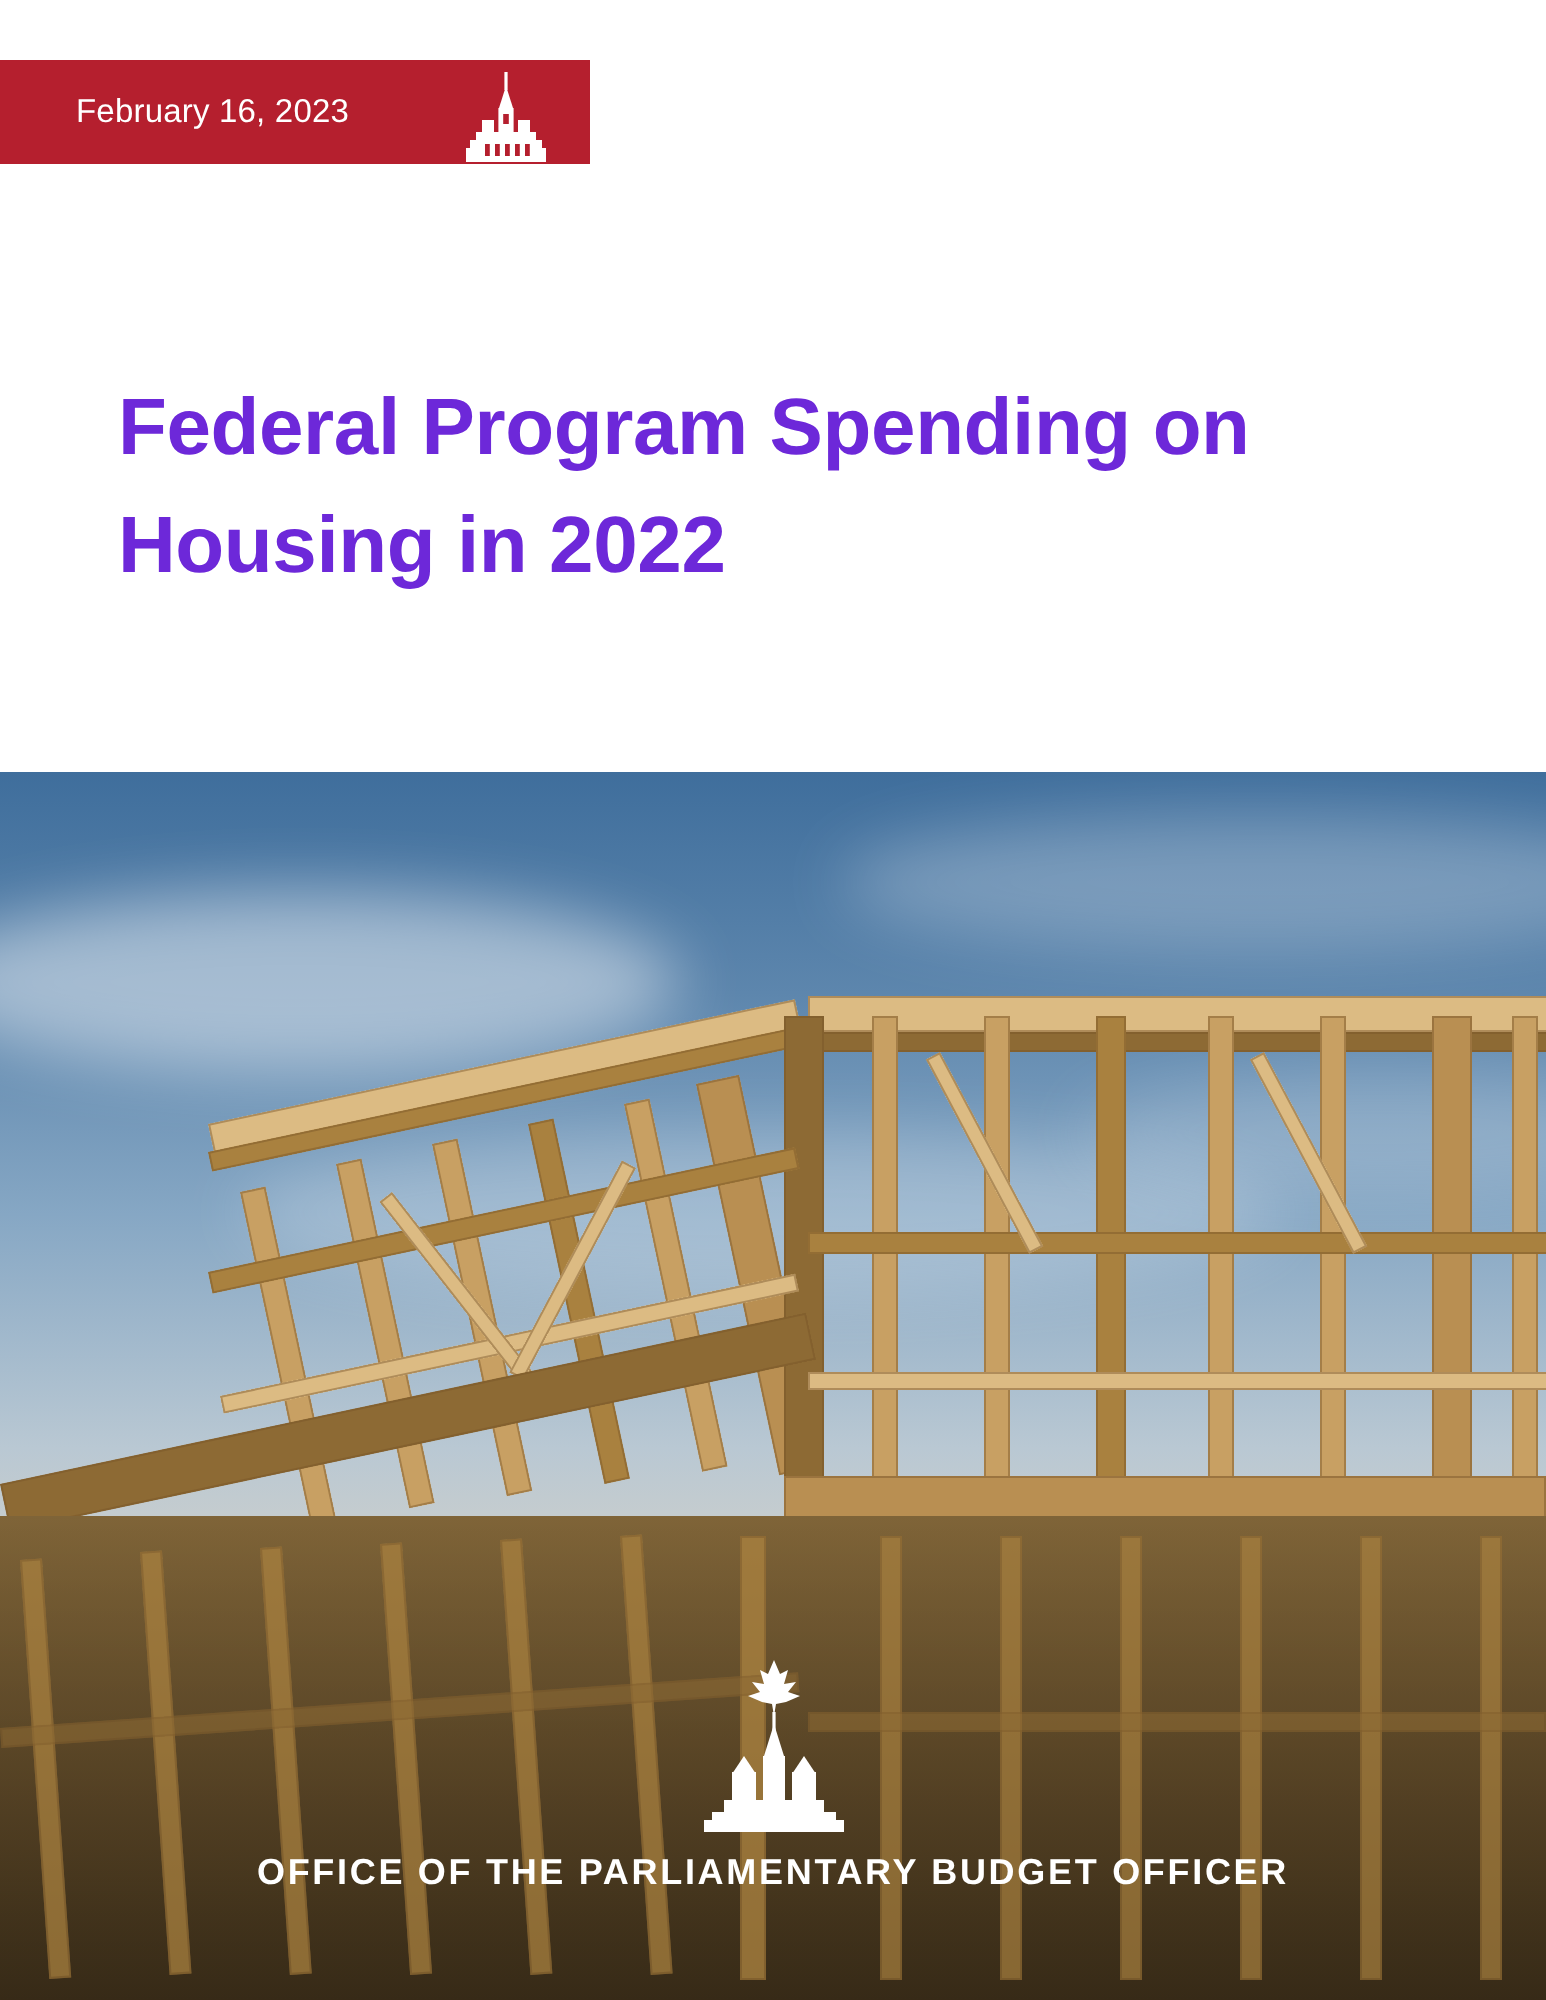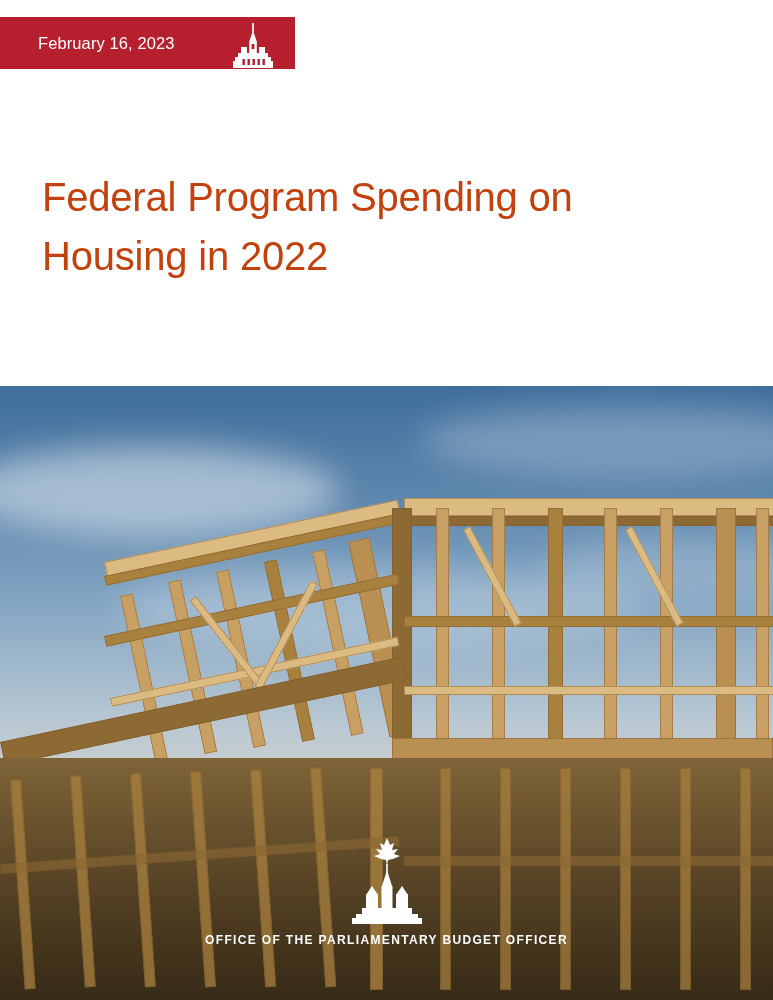--- a/index.html
+++ b/index.html
@@ -11,21 +11,21 @@
     height: 1000px;
     background: #ffffff;
     font-family: "Liberation Sans", sans-serif;
     overflow: hidden;
     position: relative;
   }
 
   
   .header-bar {
     position: absolute;
-    top: 17px;
+    top: 30px;
     left: 0;
     width: 295px;
     height: 52px;
     background: #b51f2e;
     display: flex;
     align-items: center;
   }
   .header-date {
     color: #ffffff;
     font-size: 16.5px;
@@ -44,24 +44,24 @@
   
   .title-block {
     position: absolute;
     top: 168px;
     left: 42px;
     width: 640px;
   }
   .doc-title {
     font-size: 40px;
     line-height: 1.48;
-    color: #c2410c;
-    font-weight: 400;
+    color: #6d28d9;
+    font-weight: 700;
     letter-spacing: -0.2px;
-    margin: 0;
+    margin: 17px;
   }
 
   
   .photo {
     position: absolute;
     left: 0;
     top: 386px;
     width: 773px;
     height: 614px;
     overflow: hidden;
@@ -127,21 +127,21 @@
     flex-direction: column;
     align-items: center;
   }
   .pbo-crest {
     width: 86px;
     height: 92px;
     margin-bottom: 4px;
   }
   .footer-line {
     color: #ffffff;
-    font-size: 12px;
+    font-size: 18px;
     font-weight: bold;
     letter-spacing: 1.35px;
     line-height: 1.35;
     text-align: left;
     white-space: nowrap;
   }
 </style>
 </head>
 <body>
 

